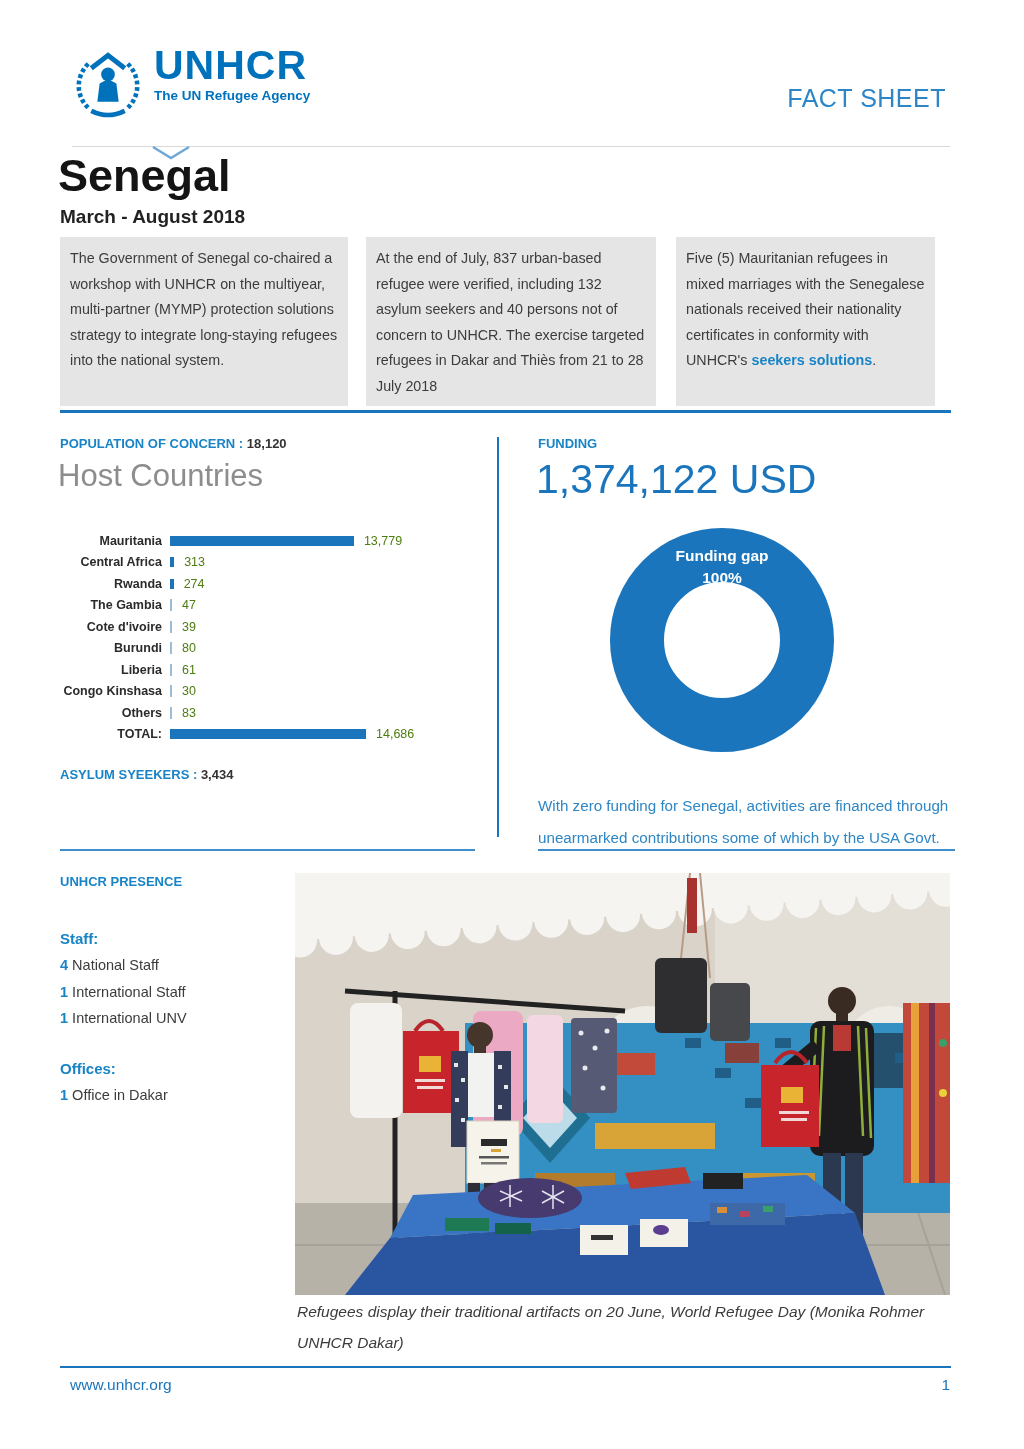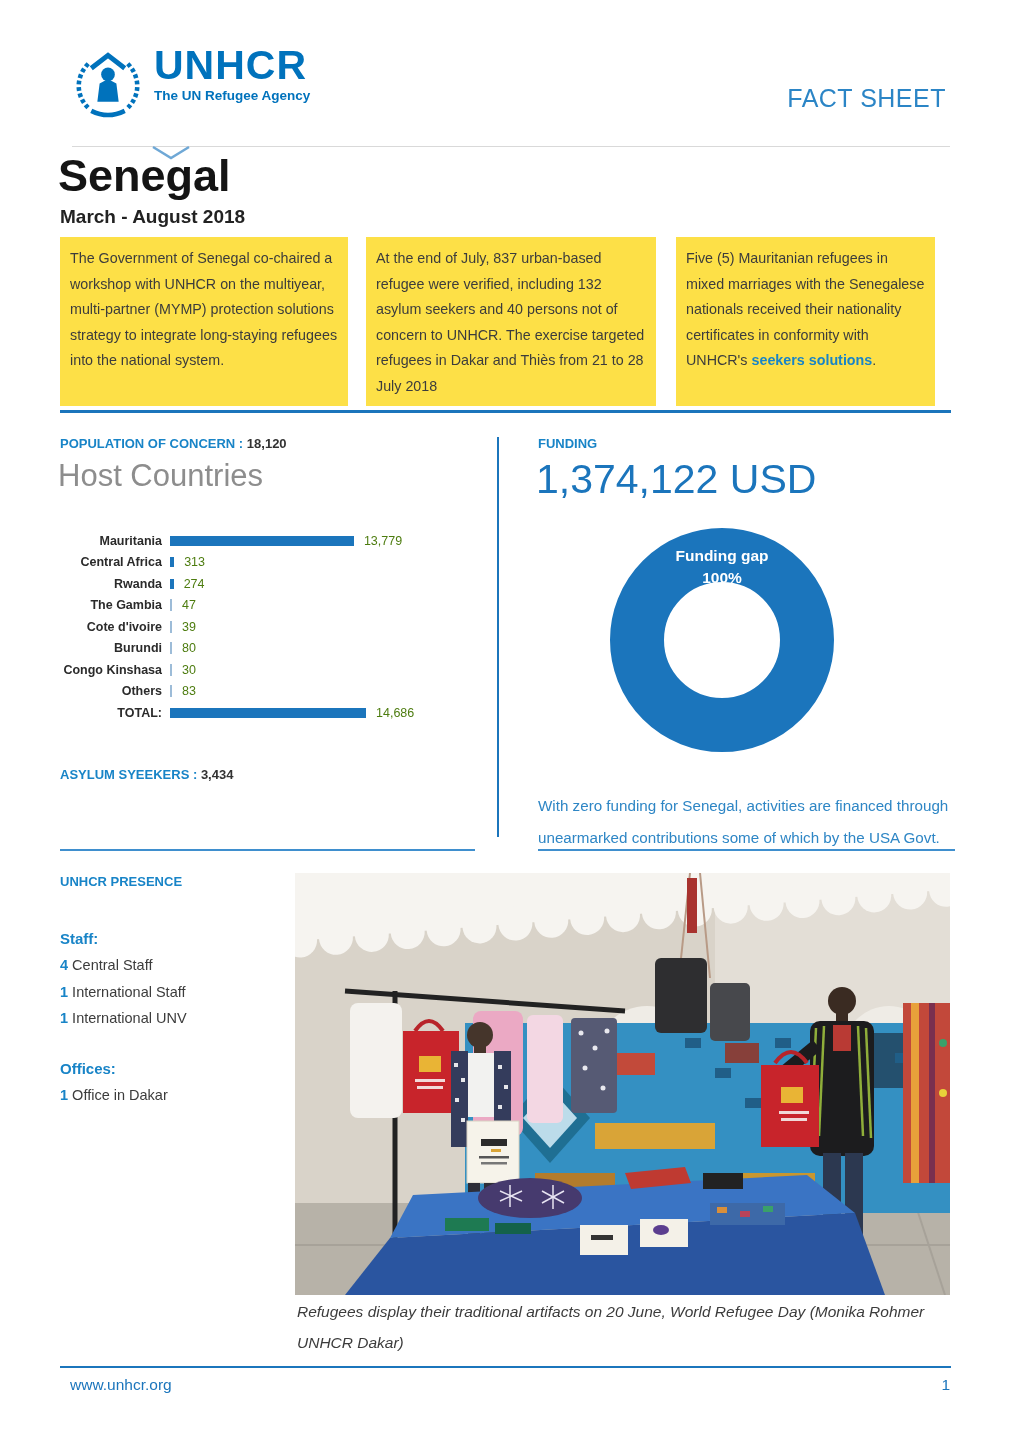--- a/index.html
+++ b/index.html
@@ -13,21 +13,21 @@
   .logo-name{font-size:41px;font-weight:bold;color:#0072bc;letter-spacing:1px;line-height:1.05;}
   .logo-tag{font-size:13.5px;font-weight:bold;color:#0072bc;margin-top:1px;}
   .fact-sheet{right:78px;top:84px;font-size:25px;color:#2b85c6;letter-spacing:0.5px;}
   .hdr-line{left:72px;top:146px;width:878px;height:1px;background:#d9d9d9;}
   .chevron{left:150px;top:144px;}
 
   .title{left:58px;top:150px;font-size:45px;font-weight:bold;color:#141414;}
   .subtitle{left:60px;top:206px;font-size:19px;font-weight:bold;color:#222;}
 
   
-  .hbox{top:237px;height:151px;background:#fde047;padding:9px 10px;font-size:14.3px;
+  .hbox{top:237px;height:151px;background:#e5e5e5;padding:9px 10px;font-size:14.3px;
         line-height:25.5px;color:#3c3c3c;}
   .hbox .link{color:#1884c7;font-weight:bold;}
   .blue-rule{left:60px;top:410px;width:891px;height:3px;background:#1b75bc;}
 
   
   .sec-head{font-size:13px;font-weight:bold;color:#1884c7;}
   .sec-head .dark{color:#333;}
   .host{left:58px;top:458px;font-size:31px;color:#8d8d8d;}
 
   
@@ -133,20 +133,25 @@
         <div class="clabel">Cote d'ivoire</div>
         <div class="cbar tick" style="width: 2px;"></div>
         <div class="cval">39</div>
       </div>
       <div class="crow">
         <div class="clabel">Burundi</div>
         <div class="cbar tick" style="width: 2px;"></div>
         <div class="cval">80</div>
       </div>
       <div class="crow">
+        <div class="clabel">Liberia</div>
+        <div class="cbar tick" style="width: 2px;"></div>
+        <div class="cval">61</div>
+      </div>
+      <div class="crow">
         <div class="clabel">Congo Kinshasa</div>
         <div class="cbar tick" style="width: 2px;"></div>
         <div class="cval">30</div>
       </div>
       <div class="crow">
         <div class="clabel">Others</div>
         <div class="cbar tick" style="width: 2px;"></div>
         <div class="cval">83</div>
       </div>
       <div class="crow">
@@ -175,21 +180,21 @@
   </div>
 
   <div class="abs note" style="left:538px;top:829px;">unearmarked contributions some of which by the USA Govt.</div>
   <div class="abs note" style="left:538px;top:797px;">With zero funding for Senegal, activities are financed through</div>
   <div class="abs endline" style="left:538px;width:417px;"></div>
 
   <div class="abs sec-head" style="left:60px;top:874px;">UNHCR PRESENCE</div>
   <div class="abs sec-head" style="left:60px;top:930px;font-size:15px;">Staff:</div>
   <div class="abs pres-item" style="left:60px;top:957px;">
     <span class="num">4</span>
-    <span>Central Staff</span>
+    <span>National Staff</span>
   </div>
   <div class="abs pres-item" style="left:60px;top:984px;">
     <span class="num">1</span>
     <span>International Staff</span>
   </div>
   <div class="abs pres-item" style="left:60px;top:1010px;">
     <span class="num">1</span>
     <span>International UNV</span>
   </div>
   <div class="abs sec-head" style="left:60px;top:1060px;font-size:15px;">Offices:</div>

